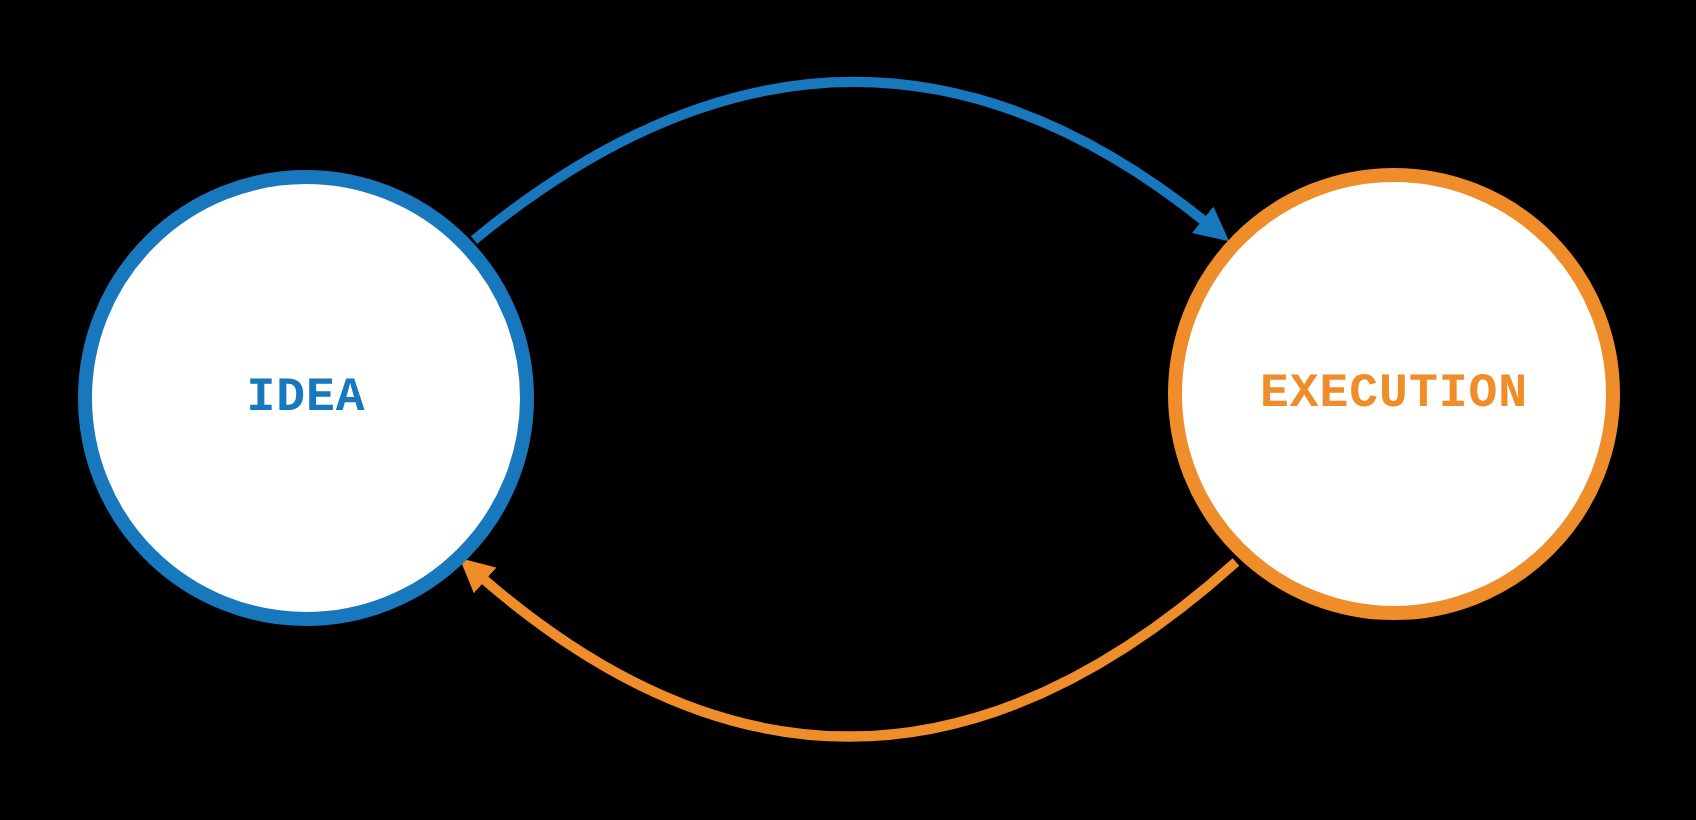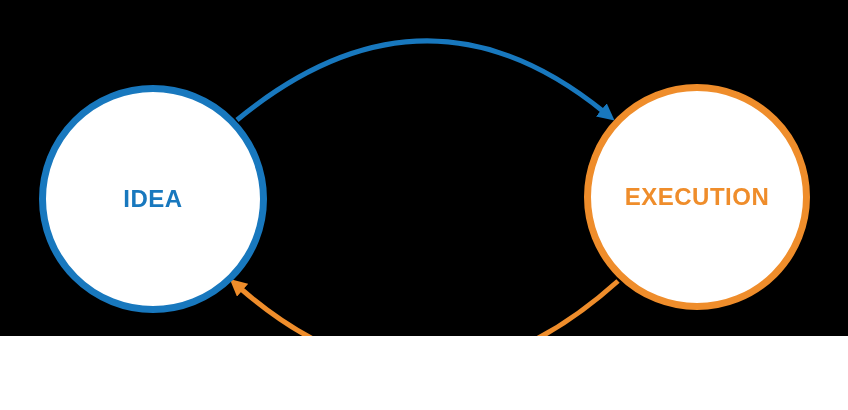--- a/index.html
+++ b/index.html
@@ -2,24 +2,24 @@
 <html style="--background: #000000; --blue: #1878BE; --orange: #EF8D2B; --node_fill: #FFFFFF;"><head>
 <meta charset="utf-8">
 <style>
   html, body {
     margin: 0;
     padding: 0;
   }
   .stage {
     position: relative;
     width: 848px;
-    height: 336px;
+    height: 410px;
     background: var(--background, #000);
     overflow: hidden;
-    font-family: Liberation Sans, sans-serif;
+    font-family: Liberation Mono, monospace;
   }
   .arrows-layer {
     position: absolute;
     inset: 0;
     width: 848px;
     height: 410px;
     display: block;
   }
   .edge {
     fill: none;

